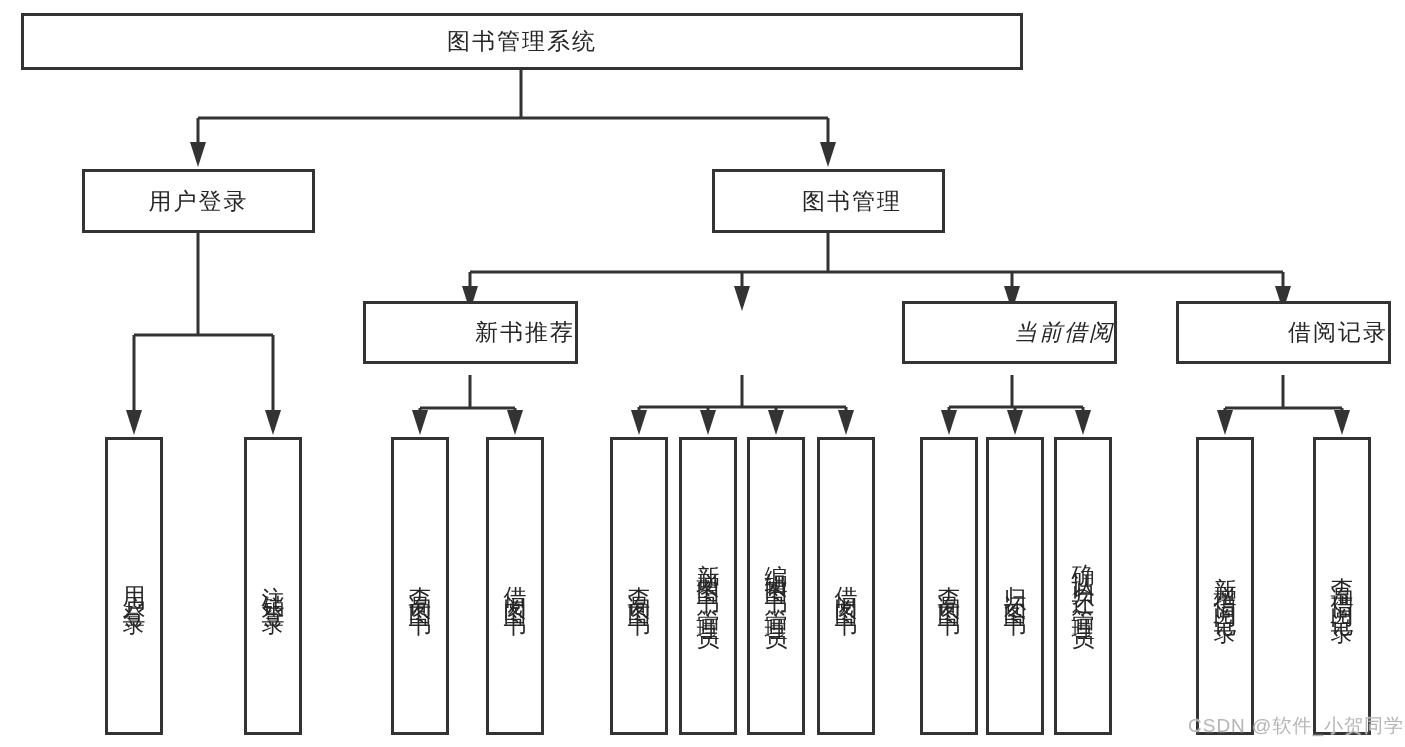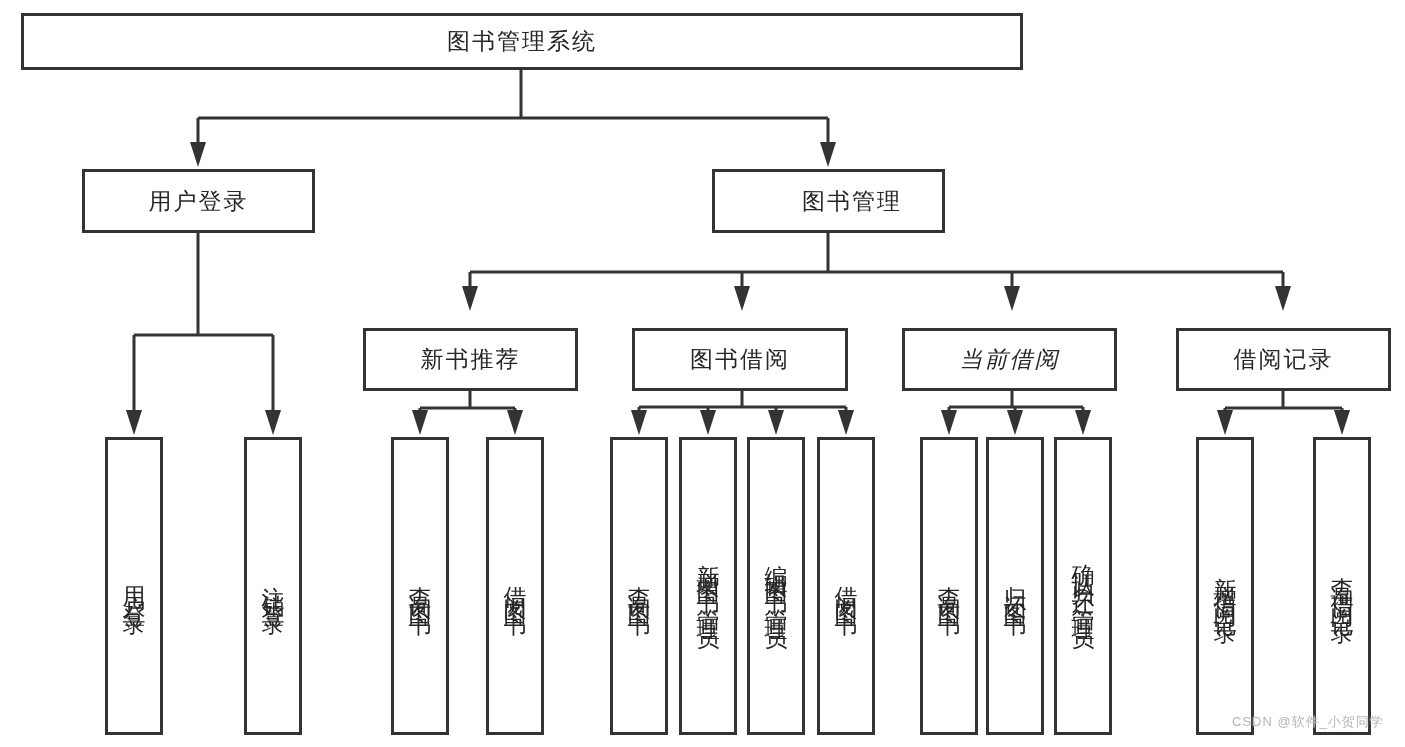--- a/index.html
+++ b/index.html
@@ -40,26 +40,26 @@
   .leaf .v{
     writing-mode:vertical-rl;
     text-orientation:mixed;
     font-size:23px;
     letter-spacing:9px;
     line-height:1;
     color:var(--text);
   }
   .root-node{left:21px;top:13px;width:1002px;height:57px;}
   .lvl2{height:64px;width:233px;top:169px;}
-  .lvl3{height:63px;top:328px;}
+  .lvl3{height:63px;top:301px;justify-content:flex-end;}
   .leaf{top:437px;width:58px;height:298px;}
   .watermark{
     position:absolute;
-    left:1232px;top:713px;
-    font-size:13px;
+    left:1188px;top:713px;
+    font-size:19px;
     letter-spacing:1px;
     color:var(--watermark);
     text-shadow:0 0 2px rgba(255,255,255,0.8);
     white-space:nowrap;
     z-index:5;
   }
 </style>
 </head>
 <body>
 
@@ -105,23 +105,20 @@
   <div class="node lvl2" style="left:82px;">
     <span class="h">用户登录</span>
   </div>
   <div class="node lvl2" style="left:712px;padding-left:47px;">
     <span class="h">图书管理</span>
   </div>
 
   <div class="node lvl3" style="left:363px;width:215px;">
     <span class="h">新书推荐</span>
   </div>
-  <div class="node lvl3" style="left:632px;width:216px;">
-    <span class="h">图书借阅</span>
-  </div>
   <div class="node lvl3" style="left:902px;width:215px;font-style:italic;">
     <span class="h">当前借阅</span>
   </div>
   <div class="node lvl3" style="left:1176px;width:215px;">
     <span class="h">借阅记录</span>
   </div>
 
   <div class="node leaf" style="left:105px;">
     <span class="v">用户登录</span>
   </div>

